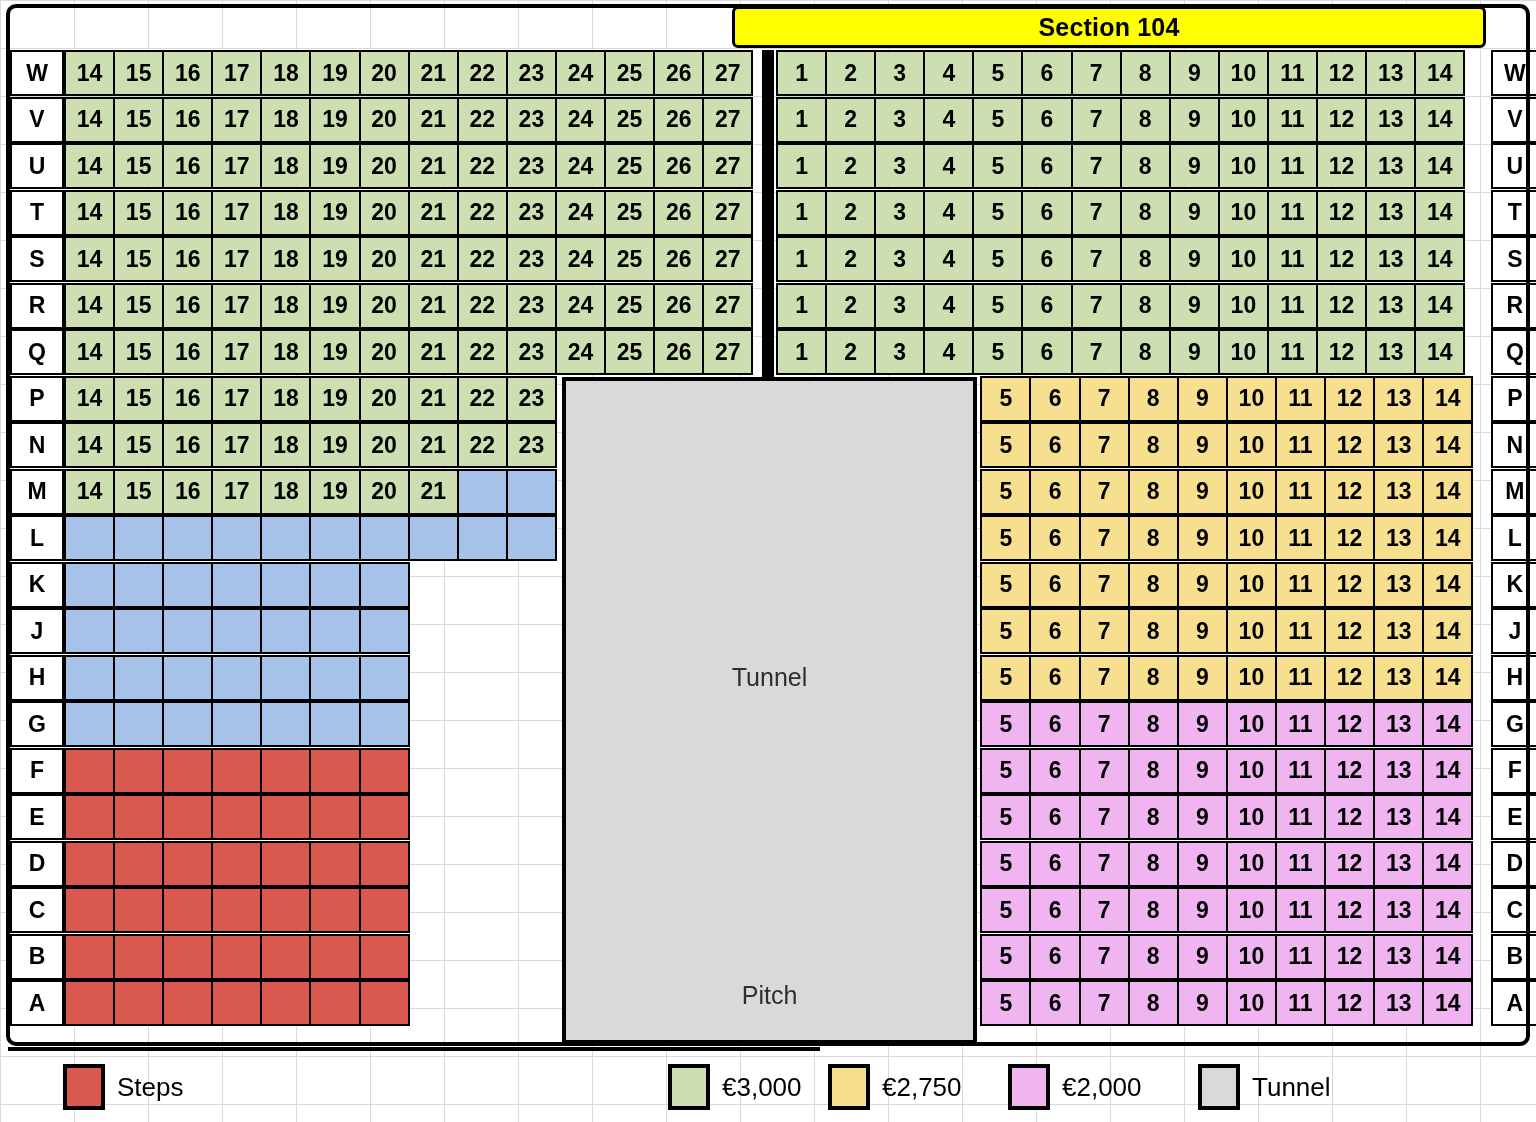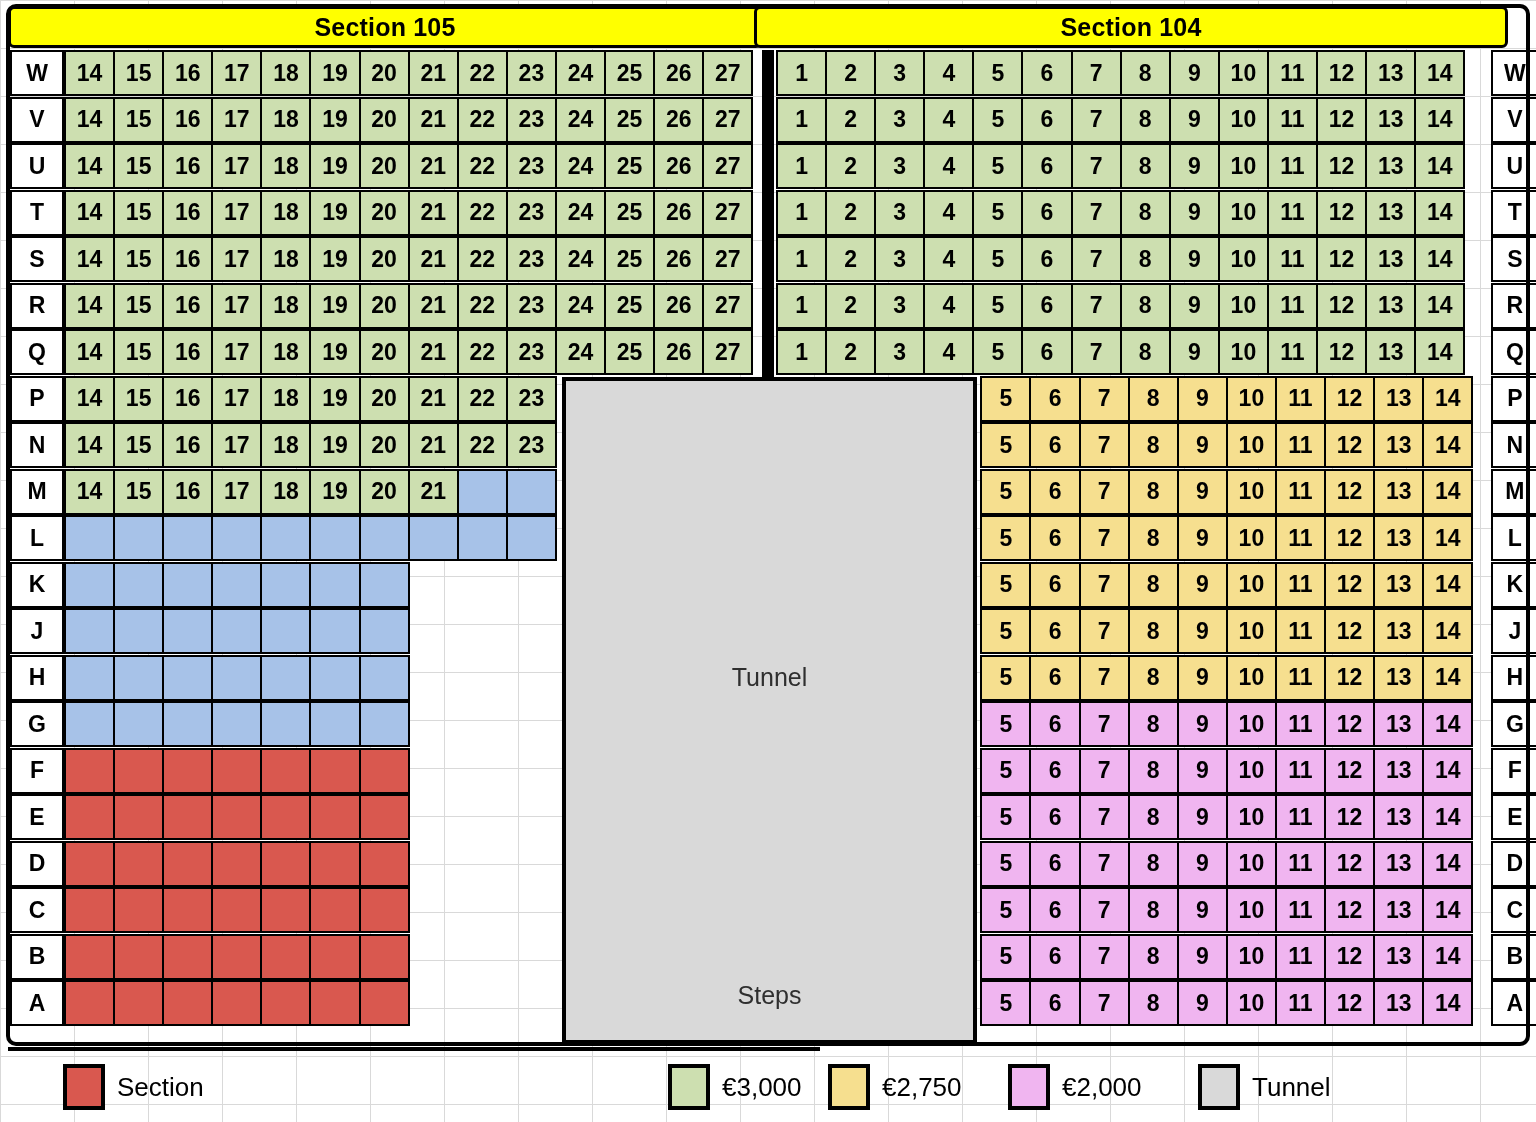--- a/index.html
+++ b/index.html
@@ -163,24 +163,21 @@
     background: #000;
     z-index: 11;
   }
 </style>
 </head>
 <body>
 
 <div id="stage">
   <div class="sheet-grid"></div>
 
-  <div class="sec-header" id="hdr-left" style="left:8px; top:6px; width:754px; height:42px;">
-    <span>Section 105</span>
-  </div>
-  <div class="sec-header" id="hdr-right" style="left:754px; top:6px; width:754px; height:42px;">
+  <div class="sec-header" id="hdr-right" style="left:732px; top:6px; width:754px; height:42px;">
     <span>Section 104</span>
   </div>
 
   <div id="grid-layer">
       <div class="seat-row" style="left: 10px; top: 50px;">
         <div class="cell lbl" style="width: 54px;">W</div>
       </div>
       <div class="seat-row" style="left: 64px; top: 50px;">
         <div class="cell seat c-green" style="width: 51.1px;">14</div>
         <div class="cell seat c-green" style="width: 51.1px;">15</div>
@@ -835,32 +832,32 @@
         <div class="cell lbl" style="width: 47px;">A</div>
       </div>
     </div>
 
   <div class="mid-divider" style="left:762px; top:50px; width:12px; height:327px;"></div>
 
   <div class="block tunnel-block" id="tunnel-block" style="left:562px; top:377px; width:415px; height:667px;">
     <div class="tunnel-label" style="top:276px; left:0; right:0;">
       <div>Tunnel</div>
     </div>
-    <div class="tunnel-label" style="bottom:24px; left:0; right:0;">Steps</div>
+    <div class="tunnel-label" style="bottom:24px; left:0; right:0;">Pitch</div>
   </div>
 
 
   <div class="outer-frame" style="left:6px; top:4px; width:1524px; height:1042px;"></div>
 
   <div class="legend-topline" style="width:812px;"></div>
 
   <div class="legend" id="legend">
       <div class="legend-item" style="left: 55px;">
         <div class="legend-swatch" style="background: rgb(217, 88, 79);"></div>
-        <div class="legend-label">Section</div>
+        <div class="legend-label">Steps</div>
       </div>
       <div class="legend-item" style="left: 660px;">
         <div class="legend-swatch" style="background: rgb(205, 223, 176);"></div>
         <div class="legend-label">€3,000</div>
       </div>
       <div class="legend-item" style="left: 820px; text-align: right;">
         <div class="legend-swatch" style="background: rgb(246, 223, 143);"></div>
         <div class="legend-label">€2,750</div>
       </div>
       <div class="legend-item" style="left: 1000px;">

